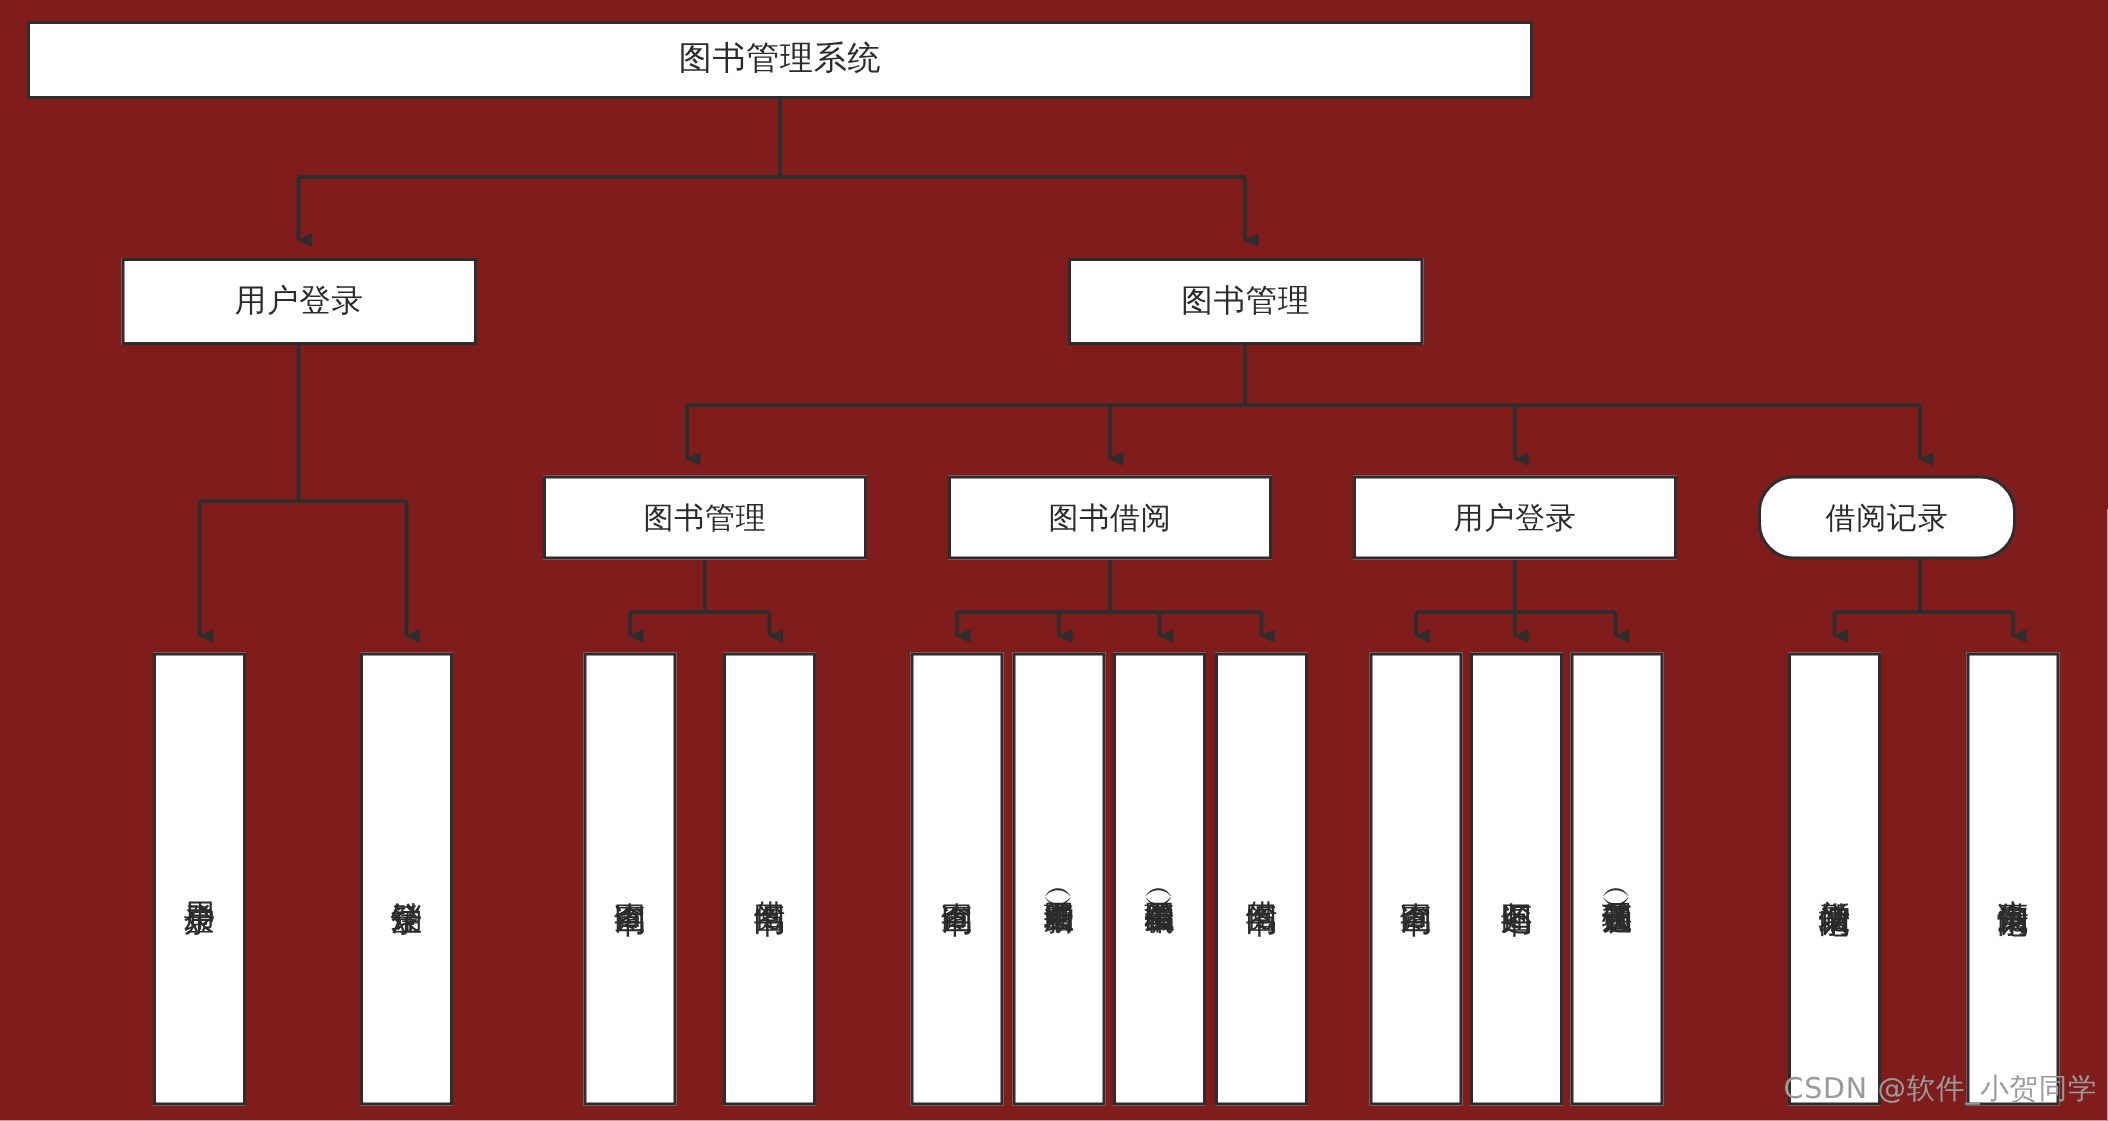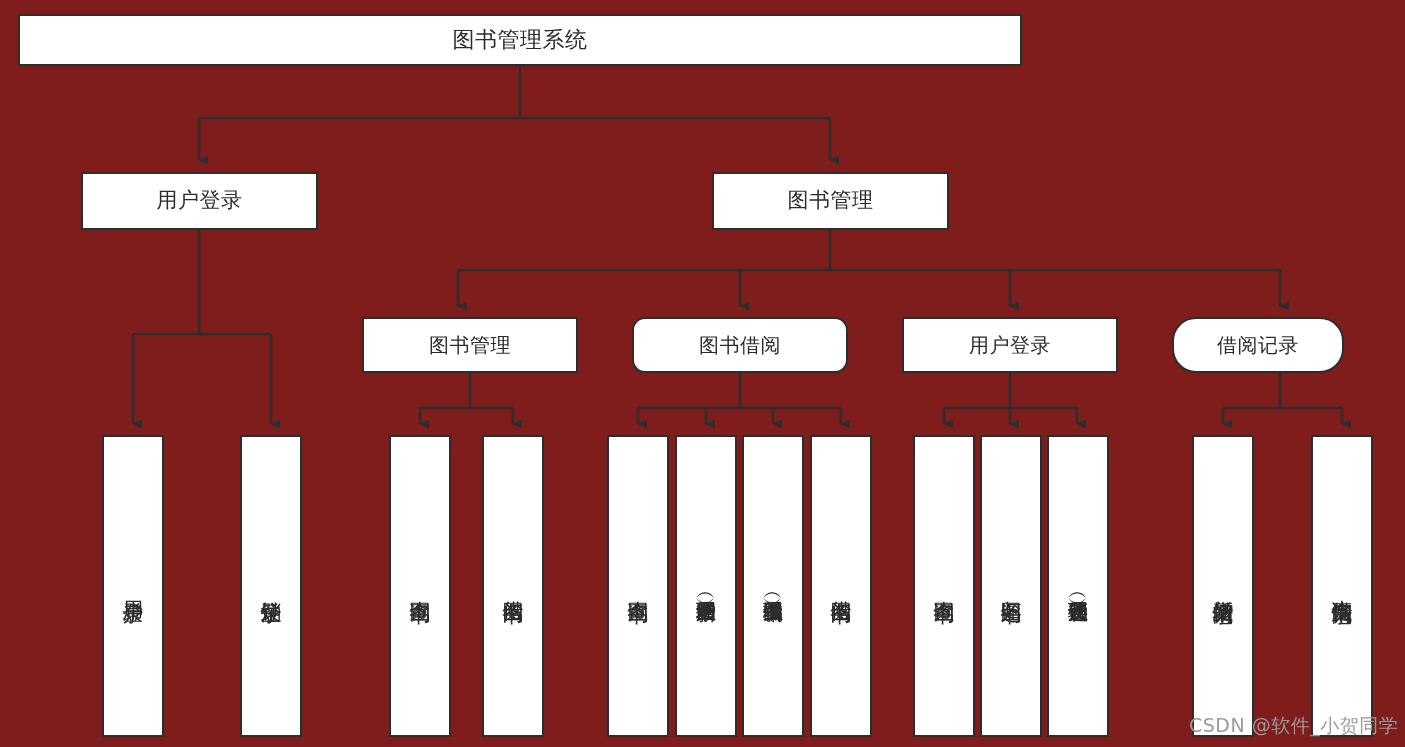--- a/index.html
+++ b/index.html
@@ -130,21 +130,21 @@
   </div>
 
   <div class="node level1" style="left:712px; top:172px; width:237px; height:58px;">
     <span class="label">图书管理</span>
   </div>
 
   <div class="node level2" style="left:362px; top:317px; width:216px; height:56px;">
     <span class="label">图书管理</span>
   </div>
 
-  <div class="node level2" style="left:632px; top:317px; width:216px; height:56px;border-radius:13px;">
+  <div class="node level2" style="left:632px; top:317px; width:216px; height:56px;">
     <span class="label">图书借阅</span>
   </div>
 
   <div class="node level2" style="left:902px; top:317px; width:216px; height:56px;">
     <span class="label">用户登录</span>
   </div>
 
   <div class="node level2" style="left:1172px; top:317px; width:172px; height:56px;border-radius:24px;">
     <span class="label">借阅记录</span>
   </div>

